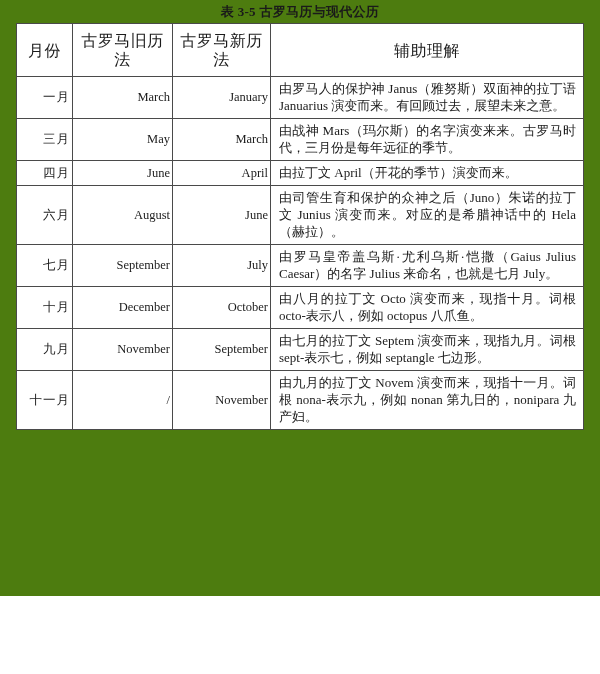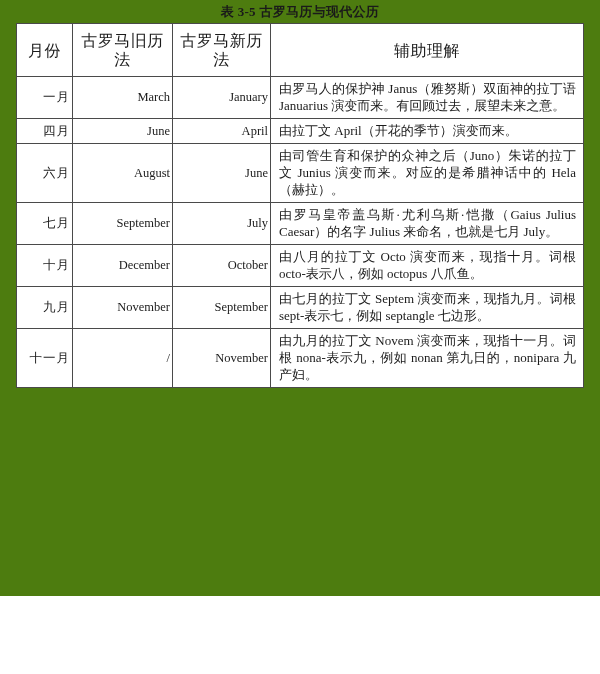--- a/index.html
+++ b/index.html
@@ -106,20 +106,26 @@
         </tr>
       </thead>
       <tbody>
         <tr>
           <td class="month-cell">一月</td>
           <td class="old-cell">March</td>
           <td class="new-cell">January</td>
           <td class="note-cell">由罗马人的保护神 Janus（雅努斯）双面神的拉丁语 Januarius 演变而来。有回顾过去，展望未来之意。</td>
         </tr>
         <tr>
+          <td class="month-cell">三月</td>
+          <td class="old-cell">May</td>
+          <td class="new-cell">March</td>
+          <td class="note-cell">由战神 Mars（玛尔斯）的名字演变来来。古罗马时代，三月份是每年远征的季节。</td>
+        </tr>
+        <tr>
           <td class="month-cell">四月</td>
           <td class="old-cell">June</td>
           <td class="new-cell">April</td>
           <td class="note-cell">由拉丁文 April（开花的季节）演变而来。</td>
         </tr>
         <tr>
           <td class="month-cell">六月</td>
           <td class="old-cell">August</td>
           <td class="new-cell">June</td>
           <td class="note-cell">由司管生育和保护的众神之后（Juno）朱诺的拉丁文 Junius 演变而来。对应的是希腊神话中的 Hela（赫拉）。</td>

